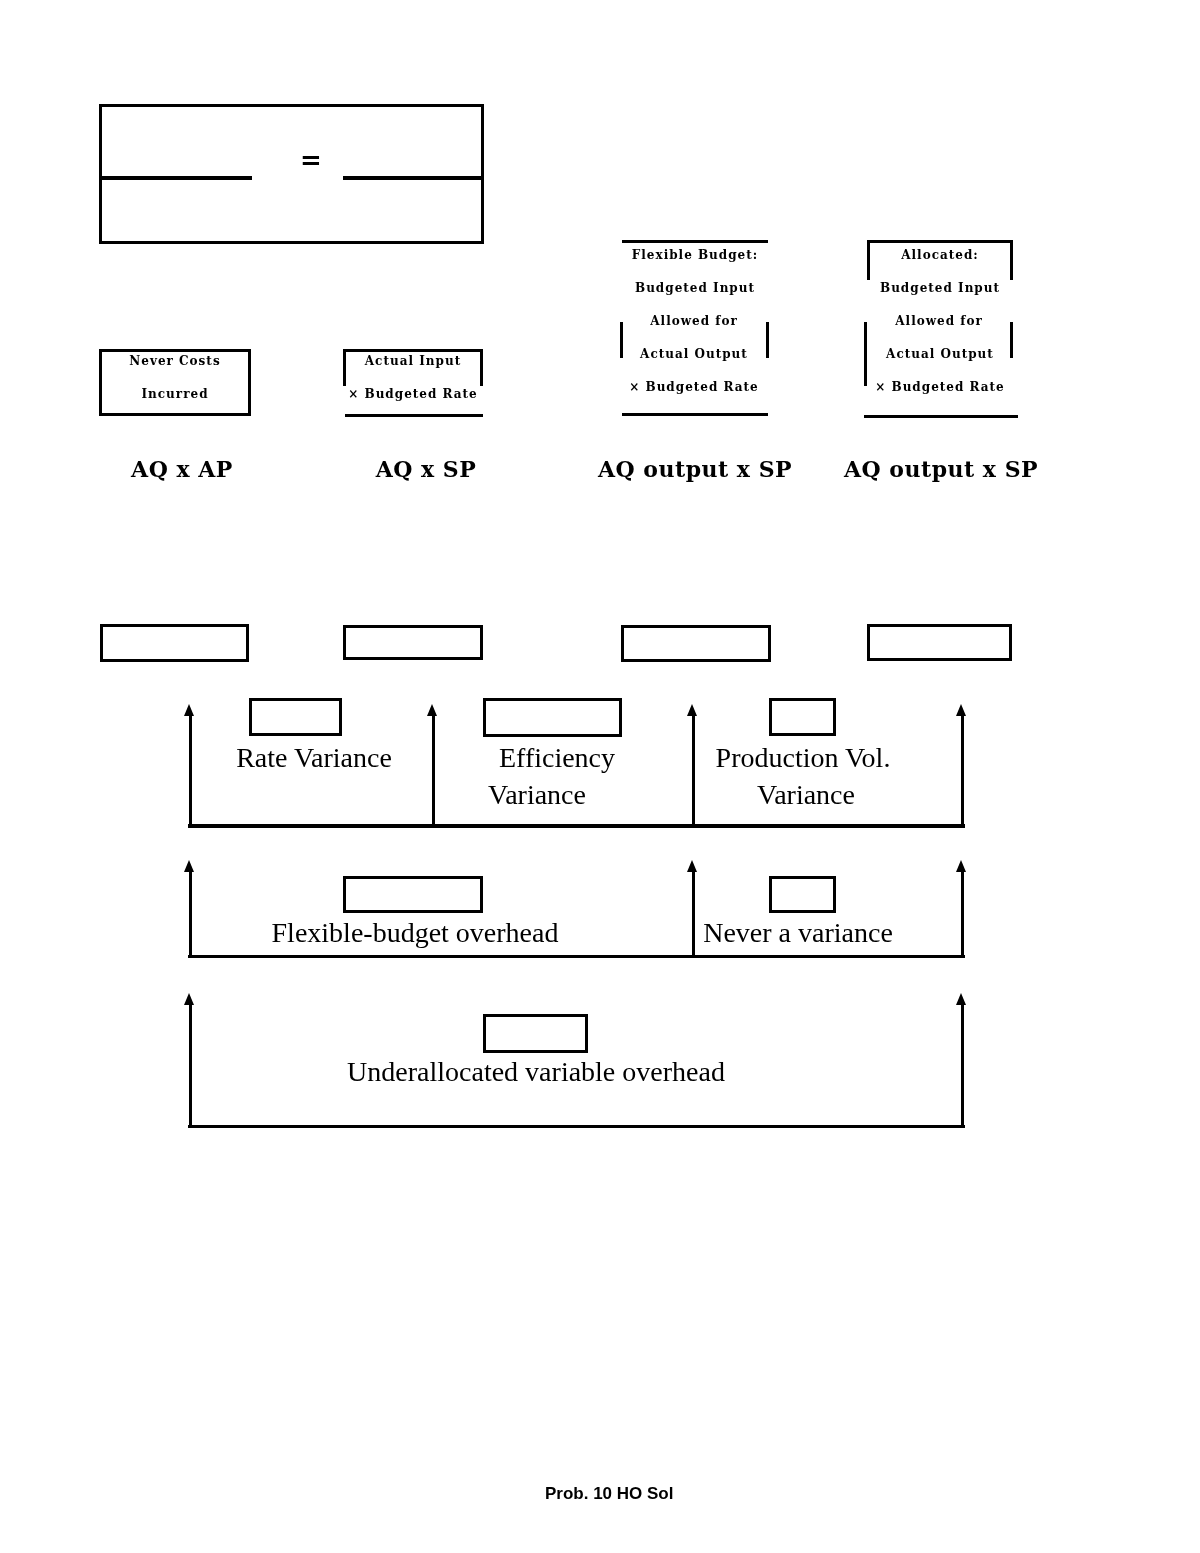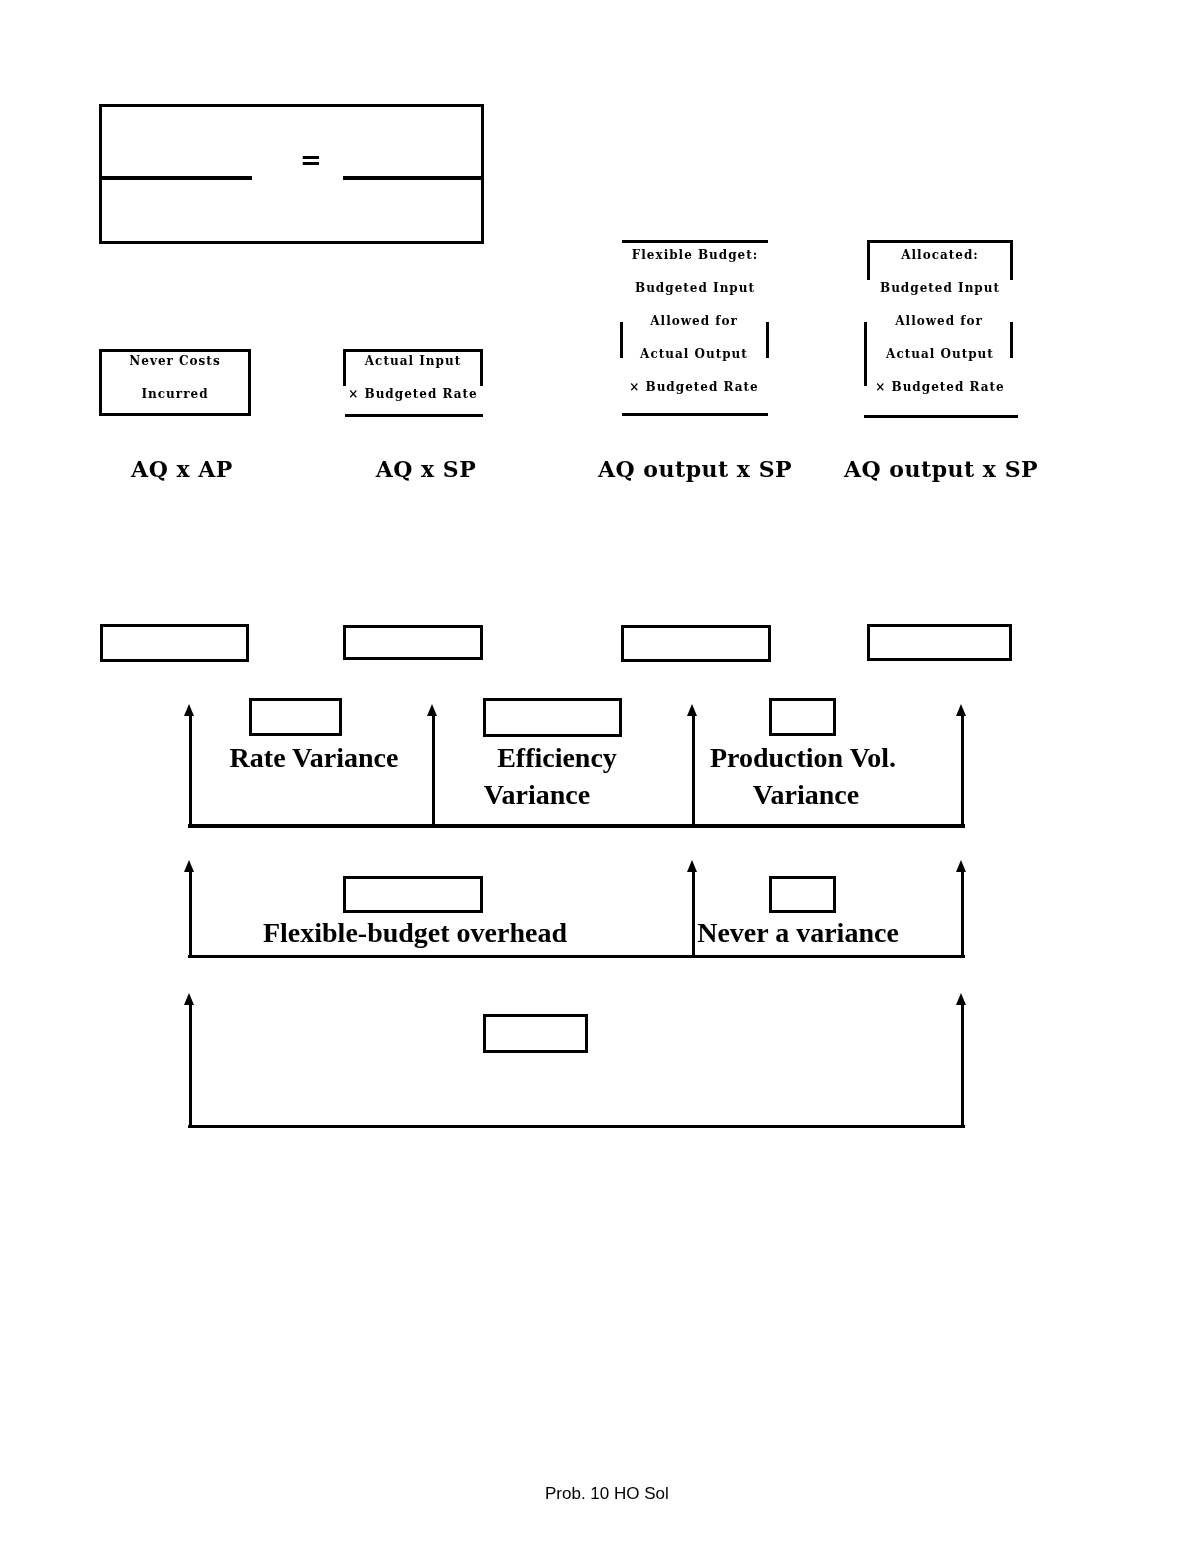--- a/index.html
+++ b/index.html
@@ -1,20 +1,20 @@
 <!DOCTYPE html>
 <html><head>
 <meta charset="utf-8">
 <style>
   html,body{margin:0;padding:0;background:#fff;}
   .canvas{position:relative;width:1200px;height:1553px;background:#ffffff;overflow:hidden;
           color:#000;}
   .serif{font-family:"DejaVu Serif",serif;font-weight:bold;}
-  .tserif{font-family:"Liberation Serif",serif;font-weight:bold;}
-  .sans{font-family:"Liberation Sans",sans-serif;font-weight:normal;}
+  .tserif{font-family:"Liberation Serif",serif;font-weight:normal;}
+  .sans{font-family:"Liberation Sans",sans-serif;font-weight:bold;}
   .abs{position:absolute;}
   .hline{position:absolute;background:#000;height:3px;}
   .vline{position:absolute;background:#000;width:3px;}
   .rect{position:absolute;border:3px solid #000;background:#fff;box-sizing:border-box;}
   .clabel{position:absolute;transform:translateX(-50%);white-space:nowrap;text-align:center;}
   .hdr{font-size:12px;letter-spacing:1px;}
   .frm{font-size:22px;letter-spacing:0.5px;}
   .var{font-size:28px;}
   .arrow{position:absolute;width:3px;background:#000;}
   .arrow::before{content:"";position:absolute;top:-12px;left:-5px;width:0;height:0;
@@ -99,16 +99,17 @@
   <div class="clabel tserif var" style="left:415px;top:917px;">Flexible-budget overhead</div>
 
   <div class="rect" style="left:769px;top:876px;width:67px;height:37px;"></div>
   <div class="clabel tserif var" style="left:798px;top:917px;">Never a variance</div>
 
   <div class="hline" style="left:188px;top:1125px;width:777px;"></div>
   <div class="arrow" style="left:189px;top:1005px;height:120px;"></div>
   <div class="arrow" style="left:961px;top:1005px;height:120px;"></div>
 
   <div class="rect" style="left:483px;top:1014px;width:105px;height:39px;"></div>
+  <div class="clabel tserif var" style="left:536px;top:1056px;">Underallocated variable overhead</div>
 
   <div class="abs sans" style="left:545px;top:1484px;font-size:17px;">Prob. 10 HO Sol</div>
 
 </div>
 
 </body></html>

